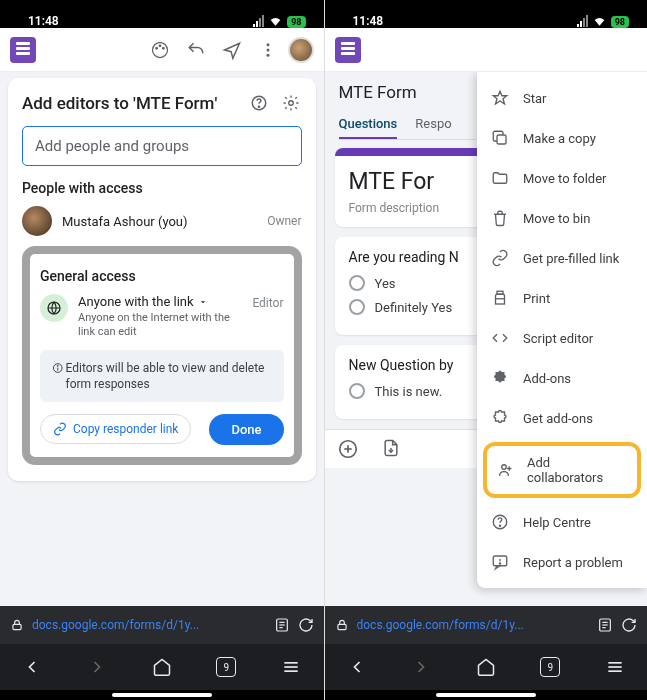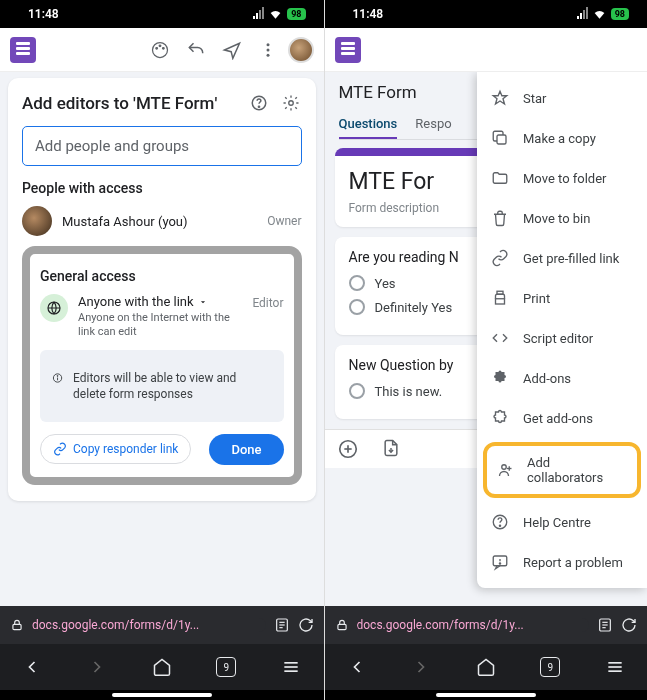--- a/index.html
+++ b/index.html
@@ -2,21 +2,21 @@
 <html><head>
 <meta charset="utf-8">
 <style>
   * { box-sizing: border-box; margin: 0; padding: 0; font-family: Roboto, Arial, sans-serif; }
   html, body { width: 647px; height: 700px; background: #fff; }
   .wrap { display: flex; width: 647px; height: 700px; }
   .phone { width: 323.5px; height: 700px; background: #f8f9fb; display: flex; flex-direction: column; position: relative; }
   .phone + .phone { border-left: 1px solid #ddd; }
 
   
-  .status { height: 28px; background: #000; color: #fff; display: flex; align-items: center; justify-content: space-between; padding: 0 18px 0 28px; font-size: 12px; font-weight: 600; }
+  .status { height: 28px; background: #000; color: #fff; display: flex; align-items: flex-end; justify-content: space-between; padding: 0 18px 0 28px; font-size: 12px; font-weight: 600; }
   .status .right { display: flex; align-items: center; gap: 5px; }
   .battery { background: #27c24c; color: #000; font-size: 9px; font-weight: 700; padding: 1px 4px; border-radius: 4px; }
   .sig { display: flex; align-items: flex-end; gap: 1px; height: 10px; }
   .sig span { width: 2px; background: #888; }
   .sig span.on { background: #fff; }
   .wifi { width: 13px; height: 13px; }
 
   
   .appbar { height: 44px; background: #fff; display: flex; align-items: center; padding: 0 10px; gap: 4px; border-bottom: 1px solid #eee; }
   .formsicon { width: 26px; height: 26px; background: #7248b9; border-radius: 4px; position: relative; }
@@ -37,21 +37,21 @@
   .personav { width: 30px; height: 30px; border-radius: 50%; background: radial-gradient(circle at 40% 40%, #b58a62, #3b2a1a); }
   .personrow .nm { font-size: 13px; color: #202124; flex: 1; }
   .role { font-size: 12px; color: #80868b; }
 
   .highlight { border: 8px solid #a3a3a3; border-radius: 13px; padding: 8px 10px 12px 10px; margin-top: 8px; }
   .garow { display: flex; align-items: flex-start; gap: 10px; margin: 6px 0 10px 0; }
   .globe { width: 28px; height: 28px; border-radius: 50%; background: #d6f0d8; display: flex; align-items: center; justify-content: center; color: #202124; flex-shrink: 0; }
   .garow .txts { flex: 1; }
   .garow .line1 { font-size: 13px; color: #202124; display: flex; align-items: center; gap: 4px; }
   .garow .line2 { font-size: 11px; color: #5f6368; margin-top: 2px; line-height: 1.3; }
-  .notice { background: #eef1f6; border-radius: 6px; padding: 20px 12px; font-size: 12px; color: #3c4043; display: flex; gap: 10px; align-items: flex-start; margin-bottom: 12px; line-height: 1.35; }
+  .notice { background: #eef1f6; border-radius: 6px; padding: 10px 12px; font-size: 12px; color: #3c4043; display: flex; gap: 2px; align-items: flex-start; margin-bottom: 12px; line-height: 1.35; }
   .btns { display: flex; gap: 14px; align-items: center; }
   .linkbtn { border: 1px solid #dadce0; border-radius: 18px; padding: 7px 12px; font-size: 12px; color: #1a73e8; display: flex; align-items: center; gap: 6px; }
   .done { background: #1a73e8; color: #fff; border-radius: 18px; padding: 8px 22px; font-size: 13px; font-weight: 500; margin-left: auto; }
 
   
   .formhdr { padding: 10px 14px 0 14px; }
   .formhdr .title { font-size: 17px; color: #202124; margin-bottom: 8px; }
   .tabs { display: flex; gap: 18px; border-bottom: 1px solid #dadce0; font-size: 13px; color: #5f6368; }
   .tab { padding: 6px 0; }
   .tab.active { color: #0c4a6e; border-bottom: 2.5px solid #673ab7; font-weight: 500; }
@@ -67,21 +67,21 @@
 
   
   .menu { position: absolute; top: 0; right: 0; width: 170px; background: #fff; box-shadow: -2px 2px 10px rgba(0,0,0,0.2); border-radius: 0 0 0 8px; padding: 6px 0; z-index: 10; }
   .mitem { display: flex; align-items: center; gap: 14px; padding: 11px 14px; font-size: 13px; color: #3c4043; }
   .mitem svg, .mitem .micon { width: 18px; height: 18px; color: #5f6368; flex-shrink: 0; }
   .mhl { border: 4px solid #f7b62e; border-radius: 12px; margin: 4px 6px; padding: 0 !important; }
   .mhl .inner { display: flex; align-items: center; gap: 14px; padding: 9px 8px; }
 
   
   .urlbar { height: 38px; background: #2a2b2f; display: flex; align-items: center; padding: 0 10px; gap: 8px; color: #e8eaed; font-size: 12px; }
-  .urlpill { flex: 1; background: #2a2b2f; border-radius: 18px; display: flex; align-items: center; gap: 8px; color: #f9a8d4; overflow: hidden; white-space: nowrap; }
+  .urlpill { flex: 1; background: #2a2b2f; border-radius: 18px; display: flex; align-items: center; gap: 8px; color: #3b82f6; overflow: hidden; white-space: nowrap; }
   .navbar { height: 46px; background: #1d1e21; display: flex; align-items: center; justify-content: space-around; color: #e8eaed; }
   .tabcount { border: 1.5px solid #e8eaed; border-radius: 4px; width: 20px; height: 20px; display: flex; align-items: center; justify-content: center; font-size: 10px; }
   .homebar { height: 10px; background: #000; position: relative; }
   .homebar::after { content: ""; position: absolute; left: 50%; bottom: 3px; transform: translateX(-50%); width: 100px; height: 4px; background: #fff; border-radius: 3px; }
 
   svg { display: block; }
 </style>
 </head>
 <body>
 

